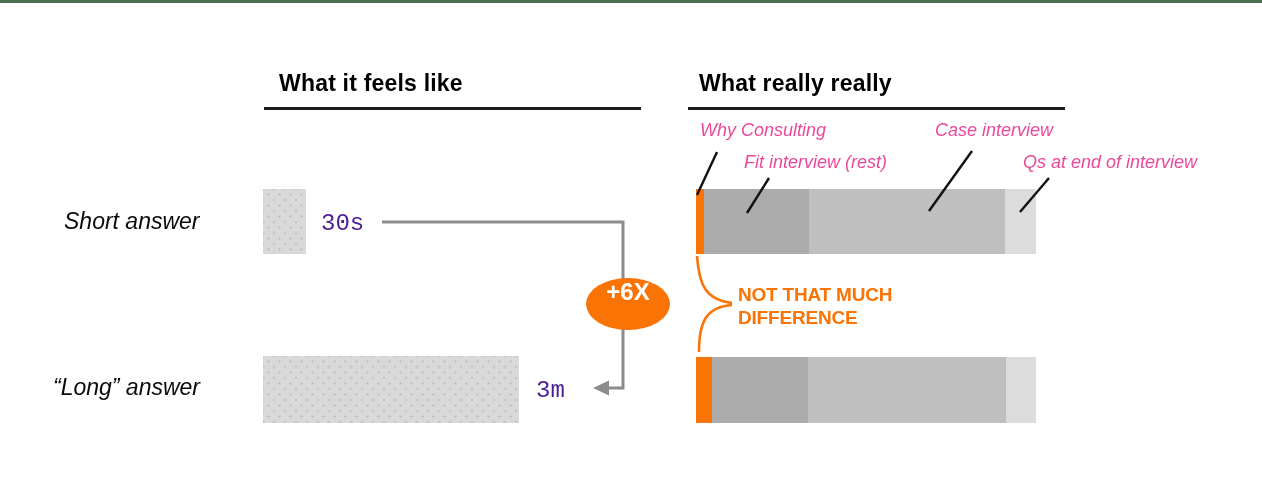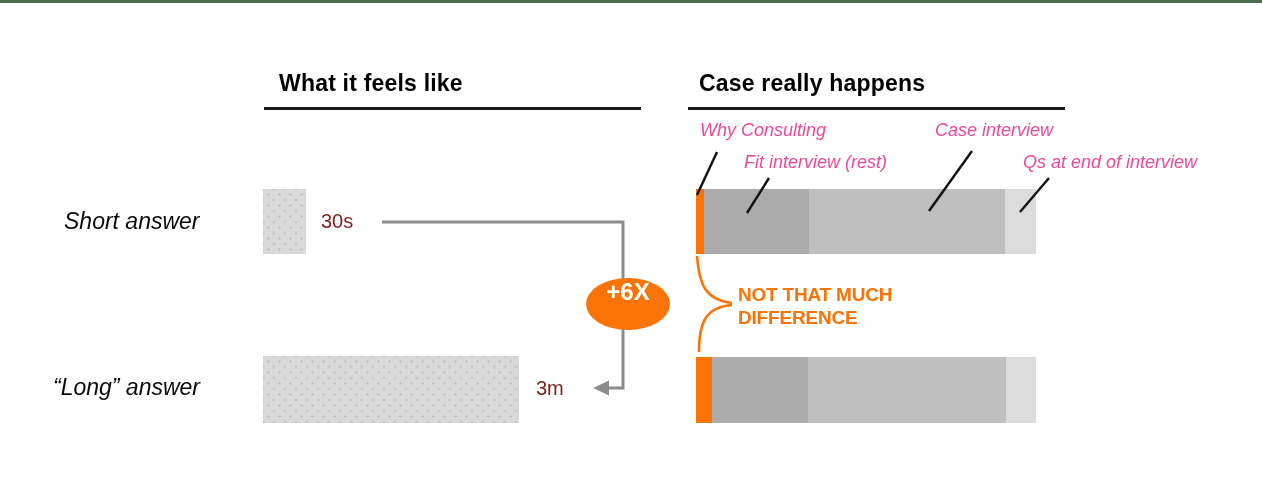--- a/index.html
+++ b/index.html
@@ -37,21 +37,21 @@
     white-space: nowrap;
   }
   .label-short { left: 64px; top: 208px; }
   .label-long  { left: 53px; top: 374px; }
   .bar {
     position: absolute; background: var(--bar-gray, #d9d9d9);
   }
   .bar-short { left: 263px; top: 189px; height: 65px; }
   .bar-long  { left: 263px; top: 356px; height: 67px; }
   .value-label {
-    position: absolute; font-size: 20px; color: #7f1d1d; white-space: nowrap;
+    position: absolute; font-size: 24px; color: #4c1d95; white-space: nowrap; font-family: Liberation Mono, monospace;
   }
   .value-30s { left: 321px; top: 210px; }
   .value-3m  { left: 536px; top: 377px; }
   .stack {
     position: absolute; left: 696px; display: flex; align-items: stretch;
   }
   .stack-short { top: 189px; height: 65px; }
   .stack-long  { top: 357px; height: 66px; }
   .seg { height: 100%; }
   .dots-dark {
@@ -88,21 +88,21 @@
   }
 </style>
 </head>
 <body>
 
 <div class="canvas">
 
   <div class="accent-top"></div>
 
   <div class="col-title title-feels">What it feels like</div>
-  <div class="col-title title-really">Case really happens</div>
+  <div class="col-title title-really">What really really</div>
   <div class="title-rule rule-feels"></div>
   <div class="title-rule rule-really"></div>
 
   <div class="row-label label-short">Short answer</div>
   <div class="row-label label-long">“Long” answer</div>
 
   <div class="bar bar-short dots-light" id="bar-short" style="width: 43px;"></div>
   <div class="bar bar-long dots-light" id="bar-long" style="width: 256px;"></div>
 
   <div class="value-label value-30s">30s</div>

